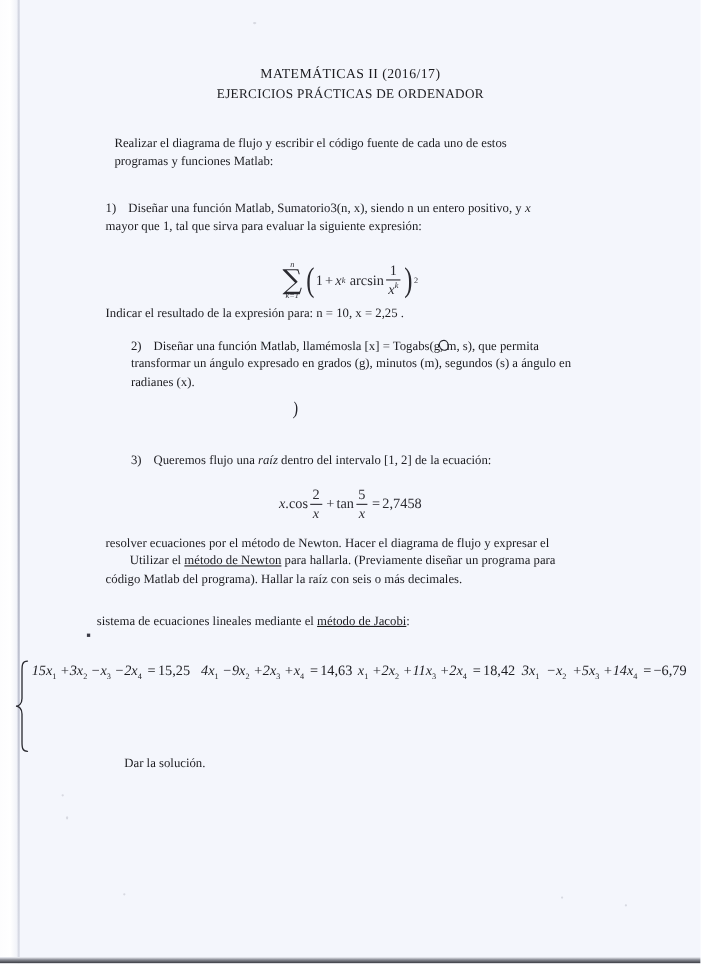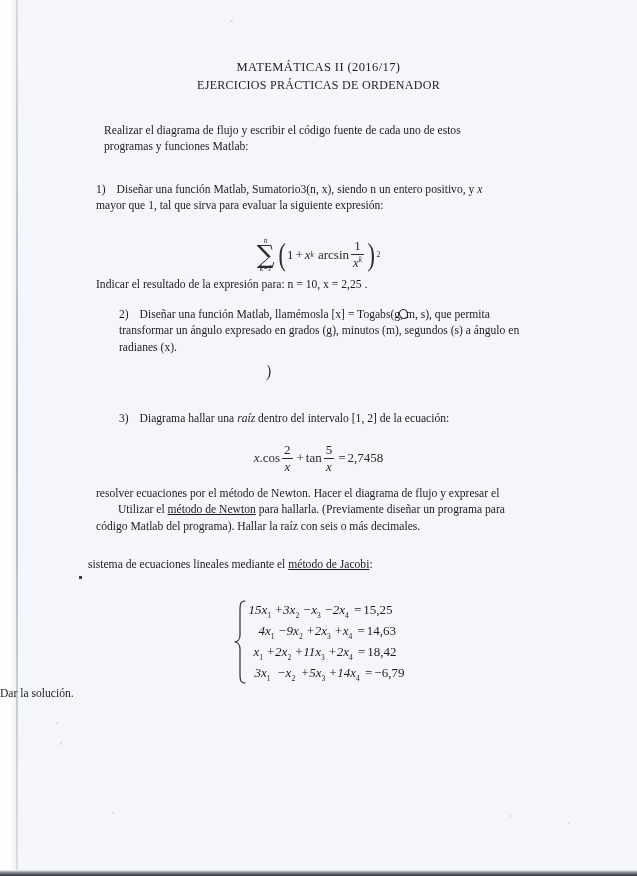--- a/index.html
+++ b/index.html
@@ -76,21 +76,21 @@
   }
   .block {
     position: absolute;
     left: 0;
   }
   .indent-1 { padding-left: 104px; padding-right: 84px; }
   .indent-2 { padding-left: 96px; padding-right: 80px; }
   .indent-3 { padding-left: 119px; padding-right: 78px; }
   .indent-4 { padding-left: 88px; padding-right: 86px; }
   .indent-note { padding-left: 96px; }
-  .indent-last { }
+  .indent-last { padding-left: 113px; }
   .ital { font-style: italic; }
   .under { text-decoration: underline; }
 
   
   .math {
     position: absolute;
     left: 0;
     width: 637px;
     text-align: center;
     font-family: "Liberation Serif", "DejaVu Serif", serif;
@@ -176,21 +176,21 @@
     align-items: stretch;
   }
   .brace {
     position: relative;
     width: 14px;
     margin-right: 2px;
   }
   .brace svg { display: block; }
   .eqns {
     display: flex;
-    flex-direction: column;
+    flex-direction: row;
     justify-content: center;
     font-size: 13px;
   }
   .eqn {
     white-space: nowrap;
     line-height: 1.52;
     text-align: left;
   }
   .eqn.e1 { padding-left: 0px; }
   .eqn.e2 { padding-left: 10px; }
@@ -293,21 +293,21 @@
       <p class="para">radianes (x).</p>
     </div>
 
     <div class="ink-pen-over" style="left:399px; top:309px;"></div>
 
     <div class="ink ink-paren" style="left:266px; top:362px;">)</div>
 
     <div class="block indent-3" style="top:411px;">
       <p class="para">
         <span>3)</span>
-        <span style="display:inline-block;width:8px;"></span><span>Diagrama hallar una </span><span class="ital">raíz</span><span> dentro del intervalo [1, 2] de la ecuación:</span>
+        <span style="display:inline-block;width:8px;"></span><span>Queremos flujo una </span><span class="ital">raíz</span><span> dentro del intervalo [1, 2] de la ecuación:</span>
       </p>
     </div>
 
     <div class="math" style="top:443px; font-size:13px;">
       <span class="mrow">
         <span class="mi">x</span>
           <span class="mn">.</span>
           <span class="mn">cos</span>
         <span class="frac">
           <span class="num mn">2</span>

